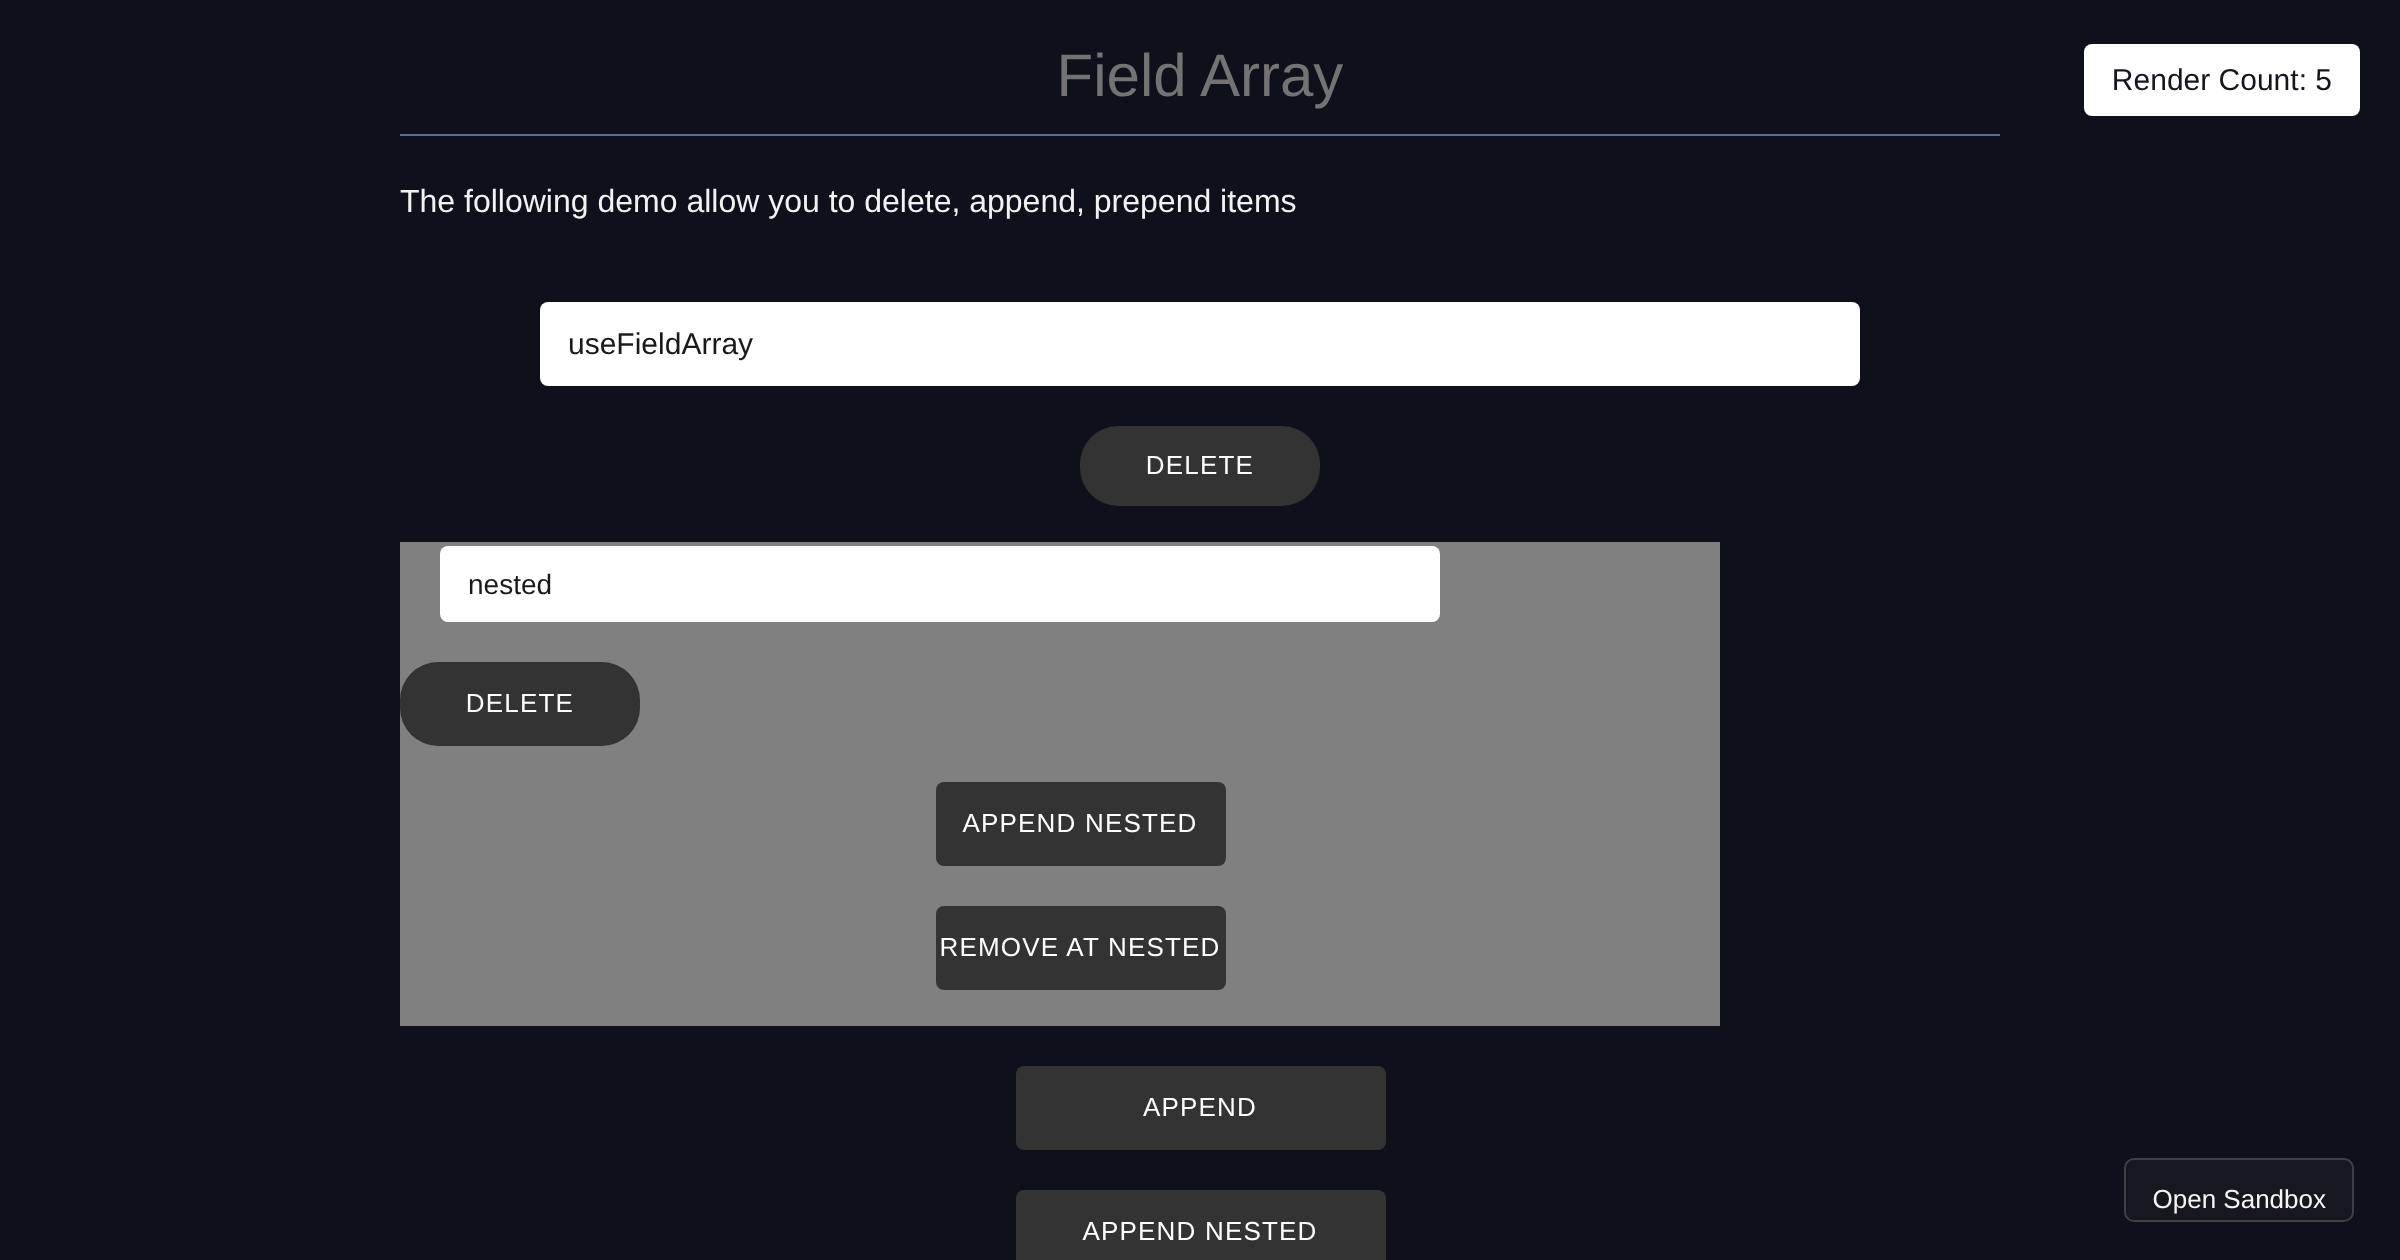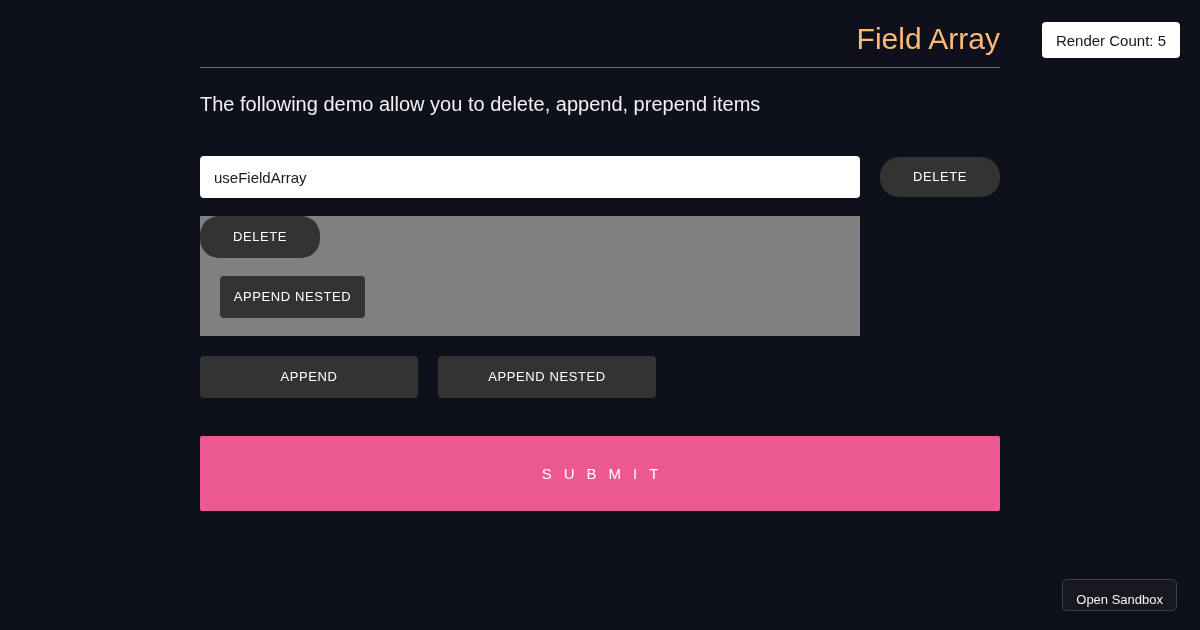--- a/index.html
+++ b/index.html
@@ -13,38 +13,39 @@
   }
   .container {
     width: 800px;
     margin-left: 200px;
   }
   .page-title {
     margin-top: 22px;
     font-size: 30px;
     line-height: 34px;
     font-weight: 400;
-    text-align: right;
-    color: #fdba74;
+    text-align: center;
+    color: #737373;
   }
   .title-rule {
     margin-top: 11px;
     border: none;
     border-top: 1px solid #5a6ba0;
     height: 0;
     width: 100%;
   }
   .subtitle {
     margin-top: 25px;
-    font-size: 20px;
+    font-size: 16px;
     color: #f2f2f2;
   }
   .row {
     display: flex;
     align-items: center;
+    flex-direction: column;
   }
   .field-row {
     margin-top: 40px;
     gap: 20px;
   }
   .text-input {
     height: 42px;
     border: none;
     border-radius: 4px;
     background: #fff;
@@ -89,21 +90,21 @@
   .nested-actions {
     margin-top: 18px;
     margin-left: 20px;
     gap: 20px;
   }
   .btn.nested-action { width: 145px; height: 42px; }
   .main-actions {
     margin-top: 20px;
     gap: 20px;
   }
-  .btn.main-action { width: 218px; height: 42px; }
+  .btn.main-action { width: 185px; height: 42px; }
   .submit-btn {
     display: block;
     margin-top: 38px;
     width: 800px;
     height: 75px;
     background: #ec5990;
     color: #fff;
     border: none;
     border-radius: 2px;
     font-size: 15px;
@@ -154,24 +155,26 @@
 
   <p class="subtitle">The following demo allow you to delete, append, prepend items</p>
 
   <div class="row field-row">
     <input class="text-input main" type="text" value="useFieldArray" style="">
     <button class="btn delete">DELETE</button>
   </div>
 
   <div class="nested-panel">
     <div class="row nested-field-row">
+      <input class="text-input" type="text" value="nested" style="">
       <button class="btn delete">DELETE</button>
     </div>
     <div class="row nested-actions">
       <button class="btn nested-action">APPEND NESTED</button>
+      <button class="btn nested-action">REMOVE AT NESTED</button>
     </div>
   </div>
 
   <div class="row main-actions">
     <button class="btn main-action">APPEND</button>
     <button class="btn main-action">APPEND NESTED</button>
   </div>
 
   <button class="submit-btn">SUBMIT</button>
 

